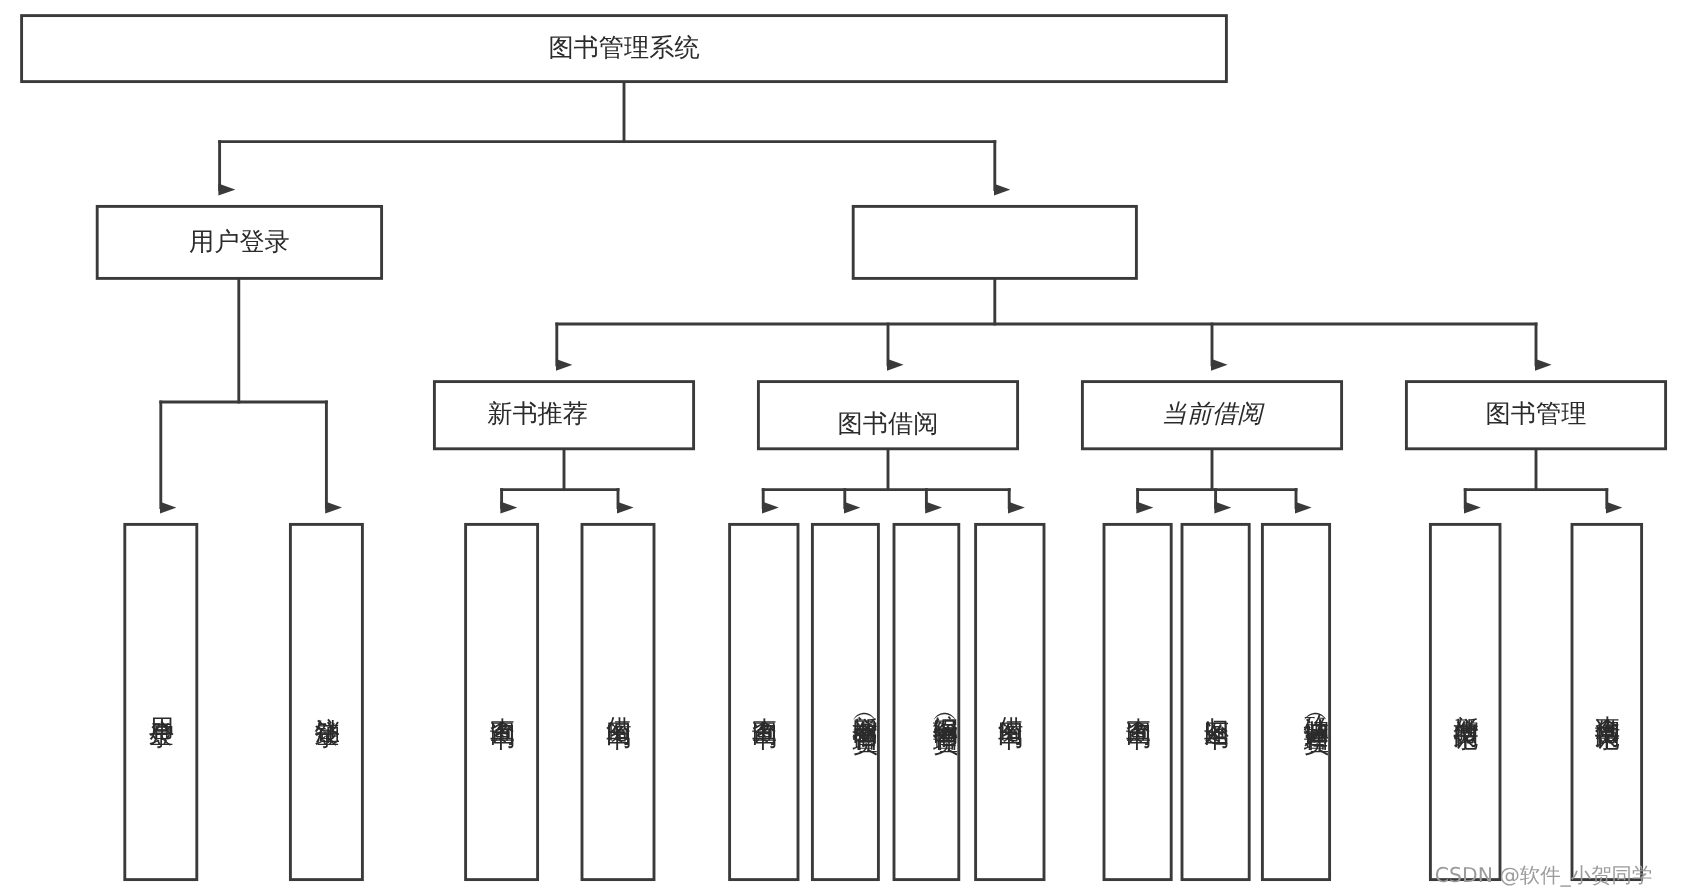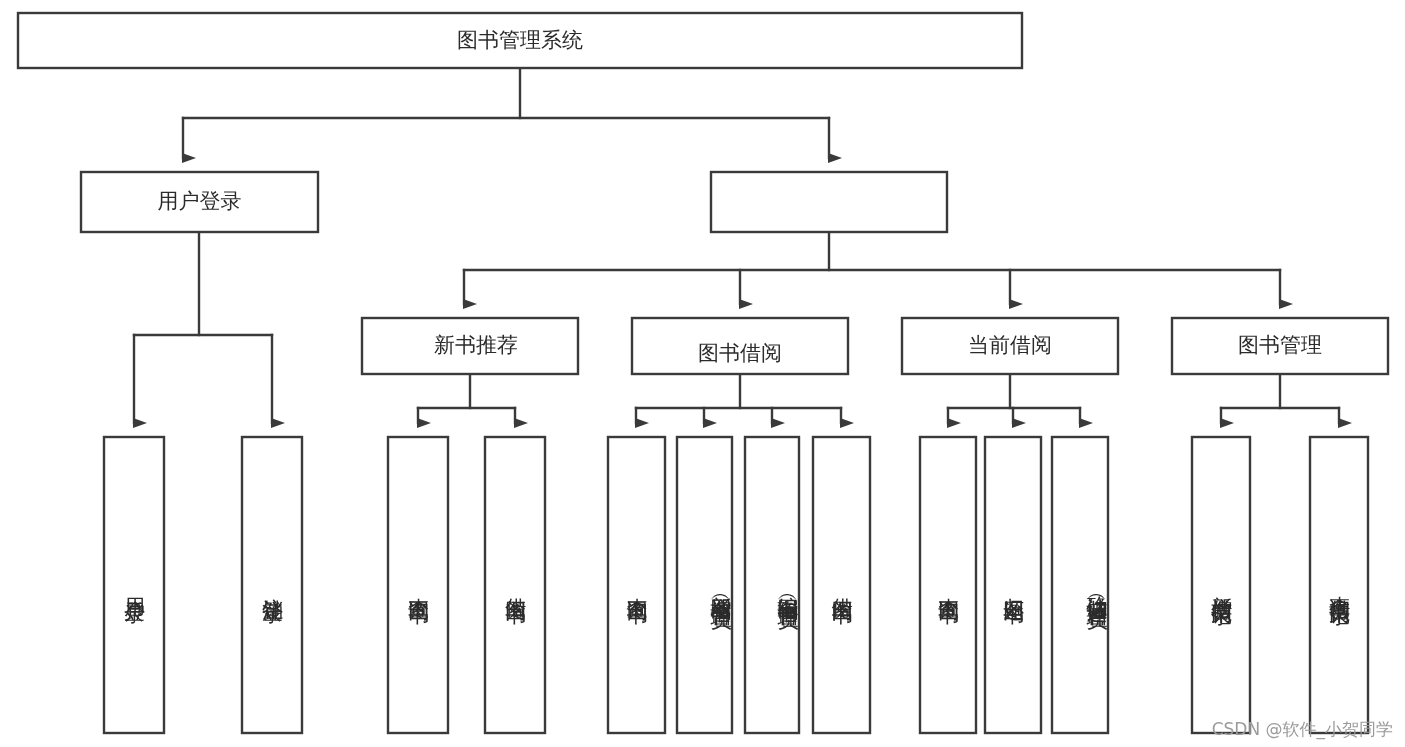--- a/index.html
+++ b/index.html
@@ -63,21 +63,21 @@
     align-items: flex-start;
     padding-top: 6px;
     box-sizing: border-box;
   }
   .node-label.vert.center {
     align-items: center;
     padding-top: 0;
   }
   .watermark {
     position: absolute;
-    right: 12px;
+    right: 28px;
     bottom: 6px;
     font-size: 17px;
     color: #9b9b9b;
     font-family: "DejaVu Sans", "Liberation Sans", sans-serif;
     white-space: nowrap;
   }
 </style>
 </head>
 <body>
 
@@ -166,23 +166,23 @@
     <rect class="node-box" x="985" y="437" width="56" height="296"></rect>
     <rect class="node-box" x="1052" y="437" width="56" height="296"></rect>
     <rect class="node-box" x="1192" y="437" width="58" height="296"></rect>
     <rect class="node-box" x="1310" y="437" width="58" height="296"></rect>
   </svg>
 
   <div class="node-label horiz" style="left:18px; top:13px; width:1004px; height:55px;">图书管理系统</div>
 
   <div class="node-label horiz" style="left:81px; top:172px; width:237px; height:60px;">用户登录</div>
 
-  <div class="node-label horiz" style="left:362px; top:318px; width:172px; height:56px;padding-left:28px;">新书推荐</div>
+  <div class="node-label horiz" style="left:362px; top:318px; width:172px; height:56px;">新书推荐</div>
   <div class="node-label horiz" style="left:632px; top:318px; width:216px; height:72px;">图书借阅</div>
-  <div class="node-label horiz" style="left:902px; top:318px; width:216px; height:56px;">当前借阅</div>
+  <div class="node-label horiz" style="left:902px; top:318px; width:216px; height:56px;font-style:italic;">当前借阅</div>
   <div class="node-label horiz" style="left:1172px; top:318px; width:216px; height:56px;">图书管理</div>
 
   <div class="node-label vert center" style="left:104px; top:437px; width:60px; height:296px;">用户登录</div>
   <div class="node-label vert center" style="left:242px; top:437px; width:60px; height:296px;">注销登录</div>
   <div class="node-label vert center" style="left:388px; top:437px; width:60px; height:296px;">查询图书</div>
   <div class="node-label vert center" style="left:485px; top:437px; width:60px; height:296px;">借阅图书</div>
   <div class="node-label vert center" style="left:608px; top:437px; width:57px; height:296px;">查询图书</div>
   <div class="node-label vert" style="left:677px; top:437px; width:55px; height:296px;">新增图书（管理员）</div>
   <div class="node-label vert" style="left:745px; top:437px; width:54px; height:296px;">编辑图书（管理员）</div>
   <div class="node-label vert center" style="left:813px; top:437px; width:57px; height:296px;">借阅图书</div>

